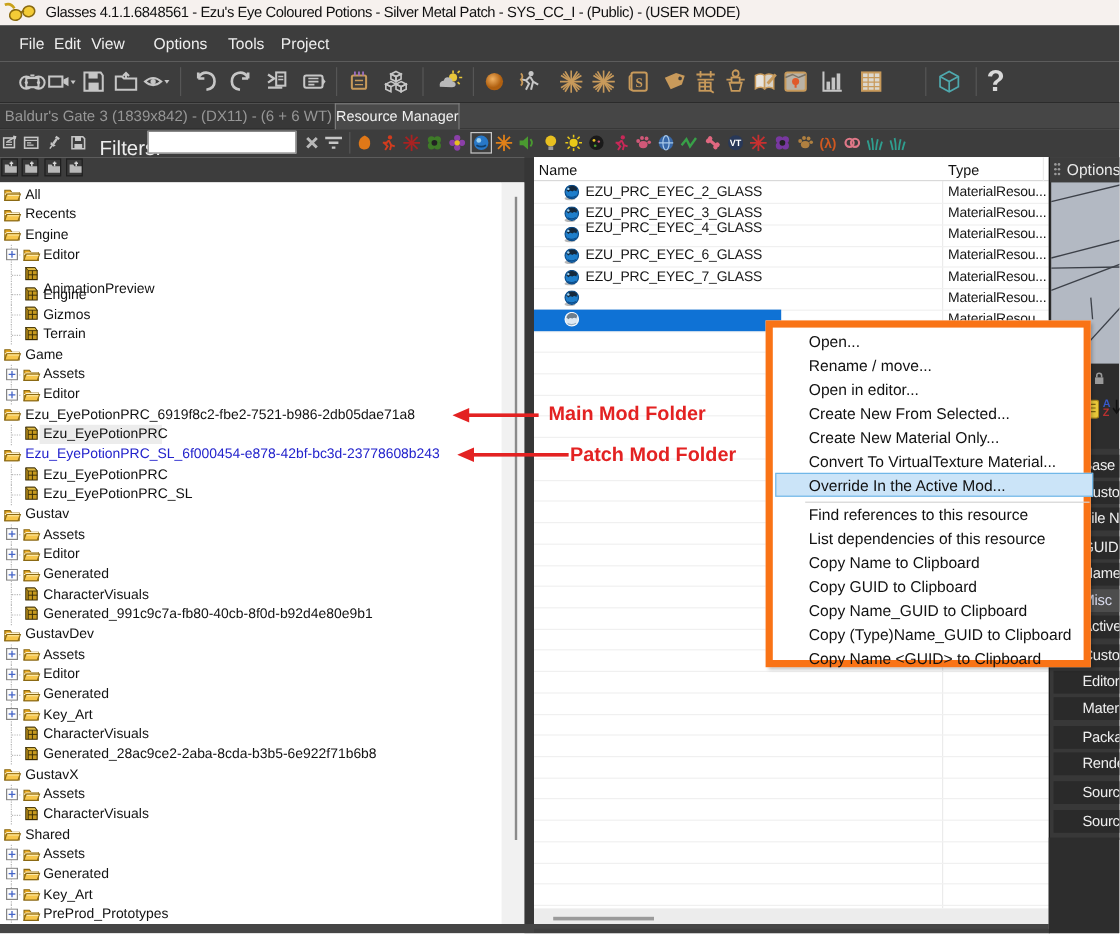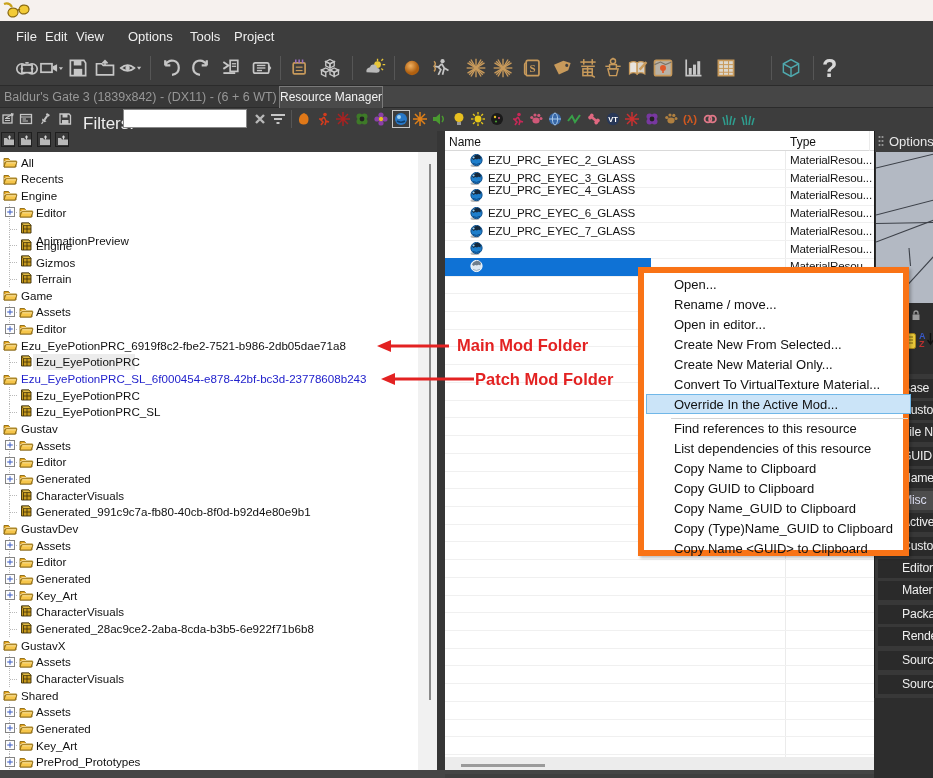--- a/index.html
+++ b/index.html
@@ -43,20 +43,21 @@
 .bottomstrip2 { left:445px; top:774px; width:429px; height:4px; background:#3f3f3f; }
 </style></head><body>
 <div id="page">
 <div class="abs titlebar">
       <svg class="abs" style="left:2px;top:1px" width="32" height="19">
         <path d="M2 3 Q7 1 10 6" fill="none" stroke="#caa21a" stroke-width="2.2"></path>
         <ellipse cx="11" cy="11.5" rx="5" ry="4.4" fill="#f3cb36" stroke="#8a6a10" stroke-width="1.3" transform="rotate(-14 11 11.5)"></ellipse>
         <ellipse cx="22" cy="8.5" rx="5" ry="4.4" fill="#f3cb36" stroke="#8a6a10" stroke-width="1.3" transform="rotate(-14 22 8.5)"></ellipse>
         <path d="M15.5 9.5 Q17 8 18 8.8" fill="none" stroke="#8a6a10" stroke-width="1.4"></path>
       </svg>
+      <span class="abs" style="left:38px;top:3px">Glasses 4.1.1.6848561 - Ezu's Eye Coloured Potions - Silver Metal Patch - SYS_CC_I - (Public) - (USER MODE)</span>
     </div>
 <div class="abs menubar">
       <span style="left:16px">File</span>
       <span style="left:45px">Edit</span>
       <span style="left:76px">View</span>
       <span style="left:128px">Options</span>
       <span style="left:190px">Tools</span>
       <span style="left:234px">Project</span>
     </div>
 <div class="abs toolbar"></div>

